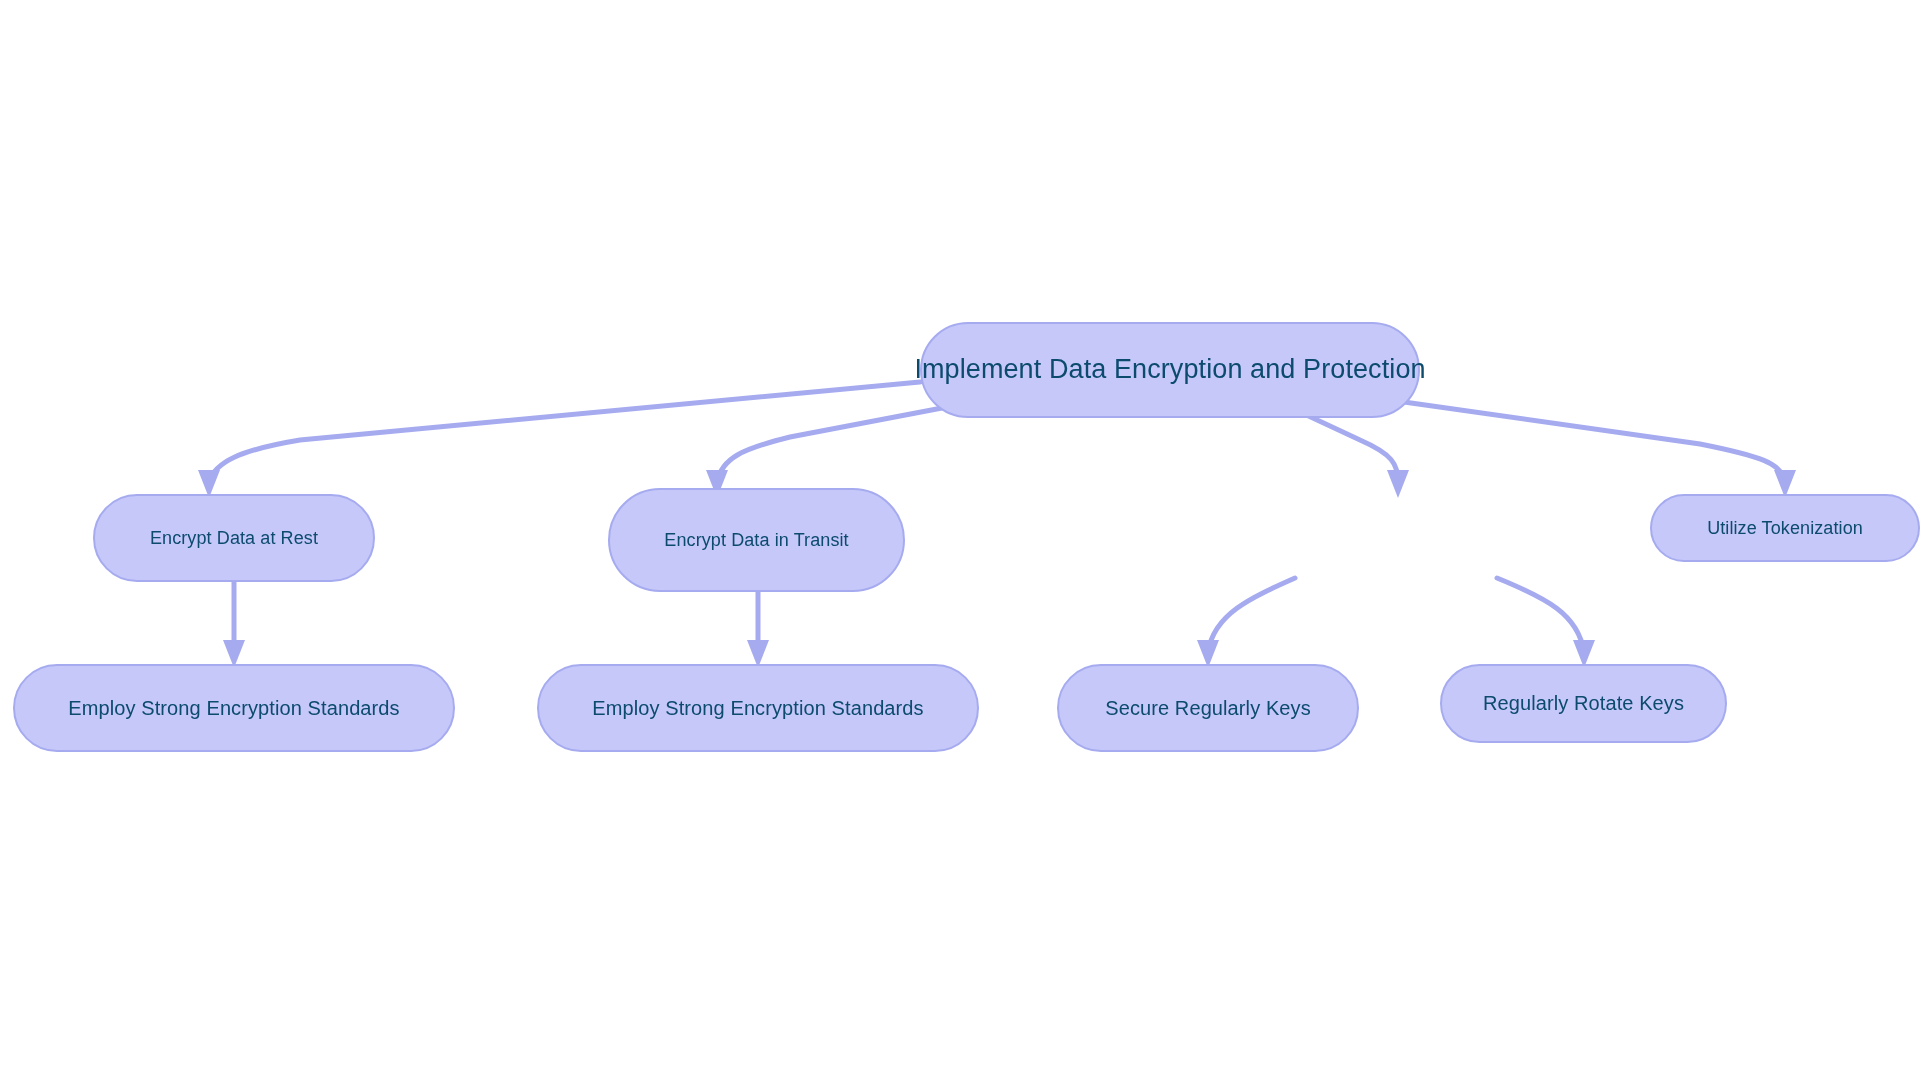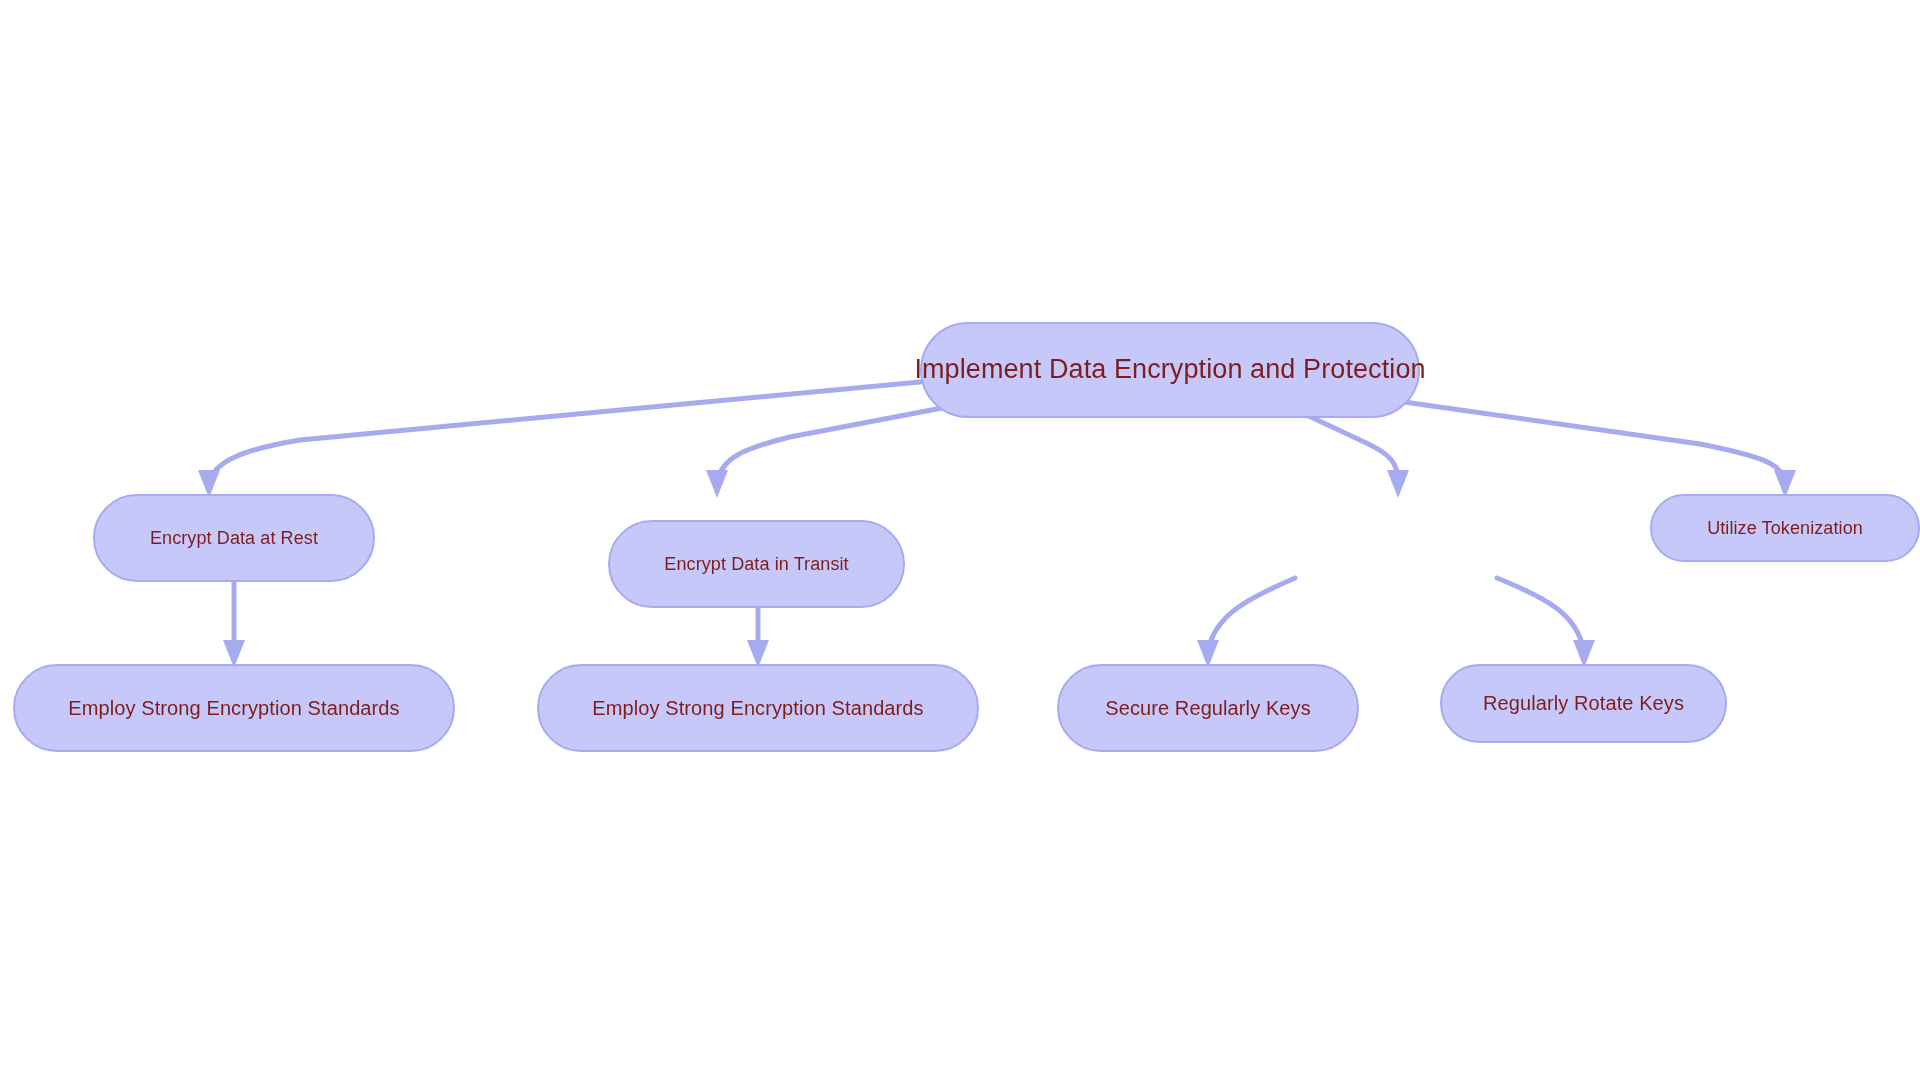--- a/index.html
+++ b/index.html
@@ -30,21 +30,21 @@
   }
   .node {
     position: absolute;
     box-sizing: border-box;
     display: flex;
     align-items: center;
     justify-content: center;
     background: #c5c8f9;
     border: 2px solid #a6abf0;
     border-radius: 999px;
-    color: #7f1d1d;
+    color: #0c4a6e;
     text-align: center;
     line-height: 1.15;
     white-space: nowrap;
     letter-spacing: 0.1px;
   }
   .node-label {
     display: block;
     padding: 0 14px;
   }
   .lvl-root { font-size: 27px; }
@@ -100,21 +100,21 @@
   </svg>
 
   <div class="node lvl-root" style="left:920px; top:322px; width:500px; height:96px;">
     <span class="node-label">Implement Data Encryption and Protection</span>
   </div>
 
   <div class="node lvl-2" style="left:93px; top:494px; width:282px; height:88px;">
     <span class="node-label">Encrypt Data at Rest</span>
   </div>
 
-  <div class="node lvl-2" style="left:608px; top:520px; width:297px; height:88px;">
+  <div class="node lvl-2" style="left:608px; top:488px; width:297px; height:104px;">
     <span class="node-label">Encrypt Data in Transit</span>
   </div>
 
 
   <div class="node lvl-2" style="left:1650px; top:494px; width:270px; height:68px;text-align:right;">
     <span class="node-label">Utilize Tokenization</span>
   </div>
 
   <div class="node lvl-3" style="left:13px; top:664px; width:442px; height:88px;">
     <span class="node-label">Employ Strong Encryption Standards</span>

